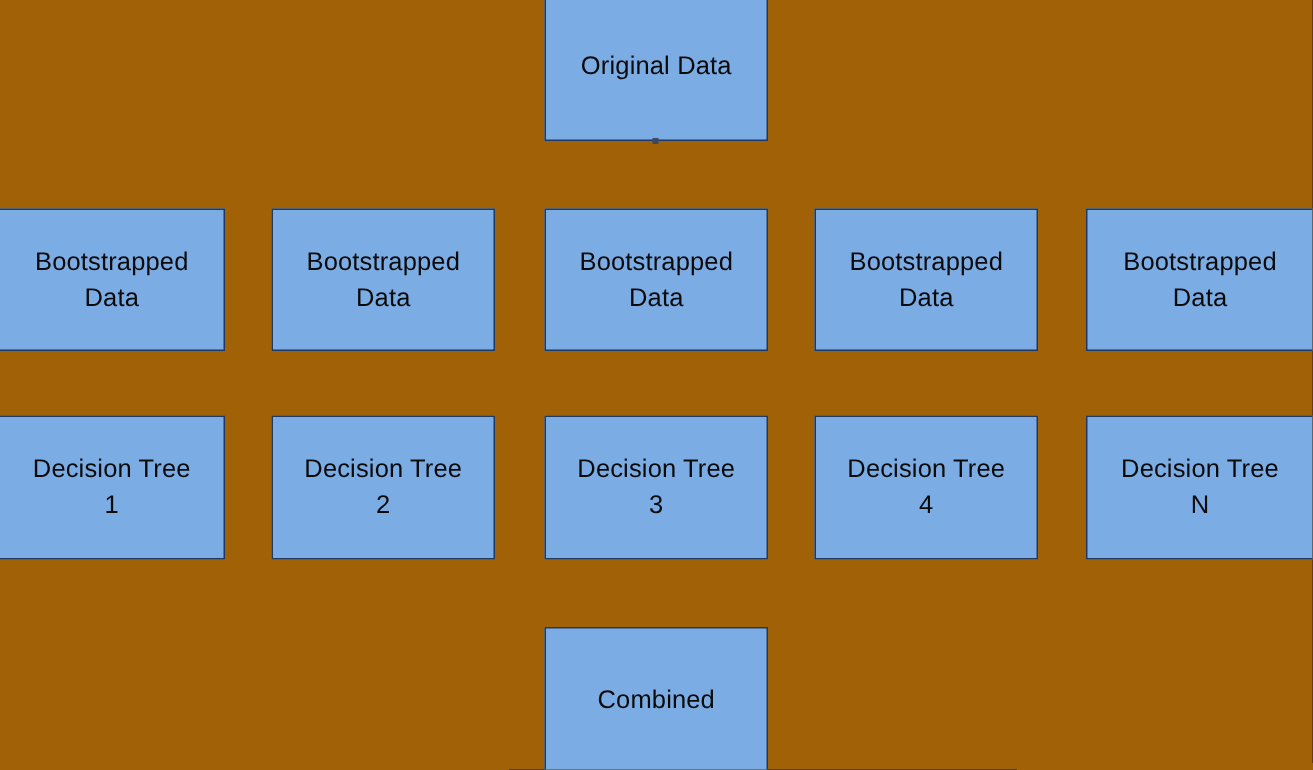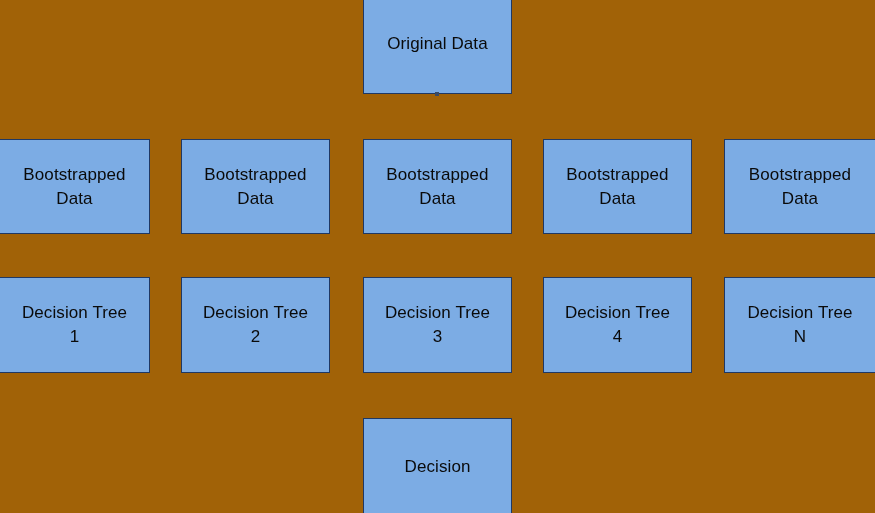--- a/index.html
+++ b/index.html
@@ -109,16 +109,16 @@
     <span class="line">Decision Tree</span>
     <span class="line">4</span>
   </div>
 
   <div class="node" style="left:724px; top:277px; width:152px; height:96px;">
     <span class="line">Decision Tree</span>
     <span class="line">N</span>
   </div>
 
   <div class="node" style="left:363px; top:418px; width:149px; height:97px;">
-    <span class="line">Decision</span>
+    <span class="line">Combined</span>
   </div>
 
 </div>
 
 </body></html>

